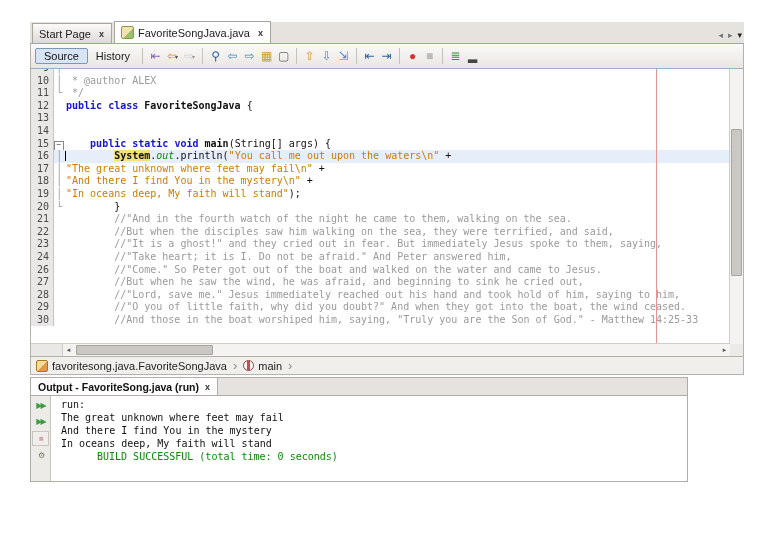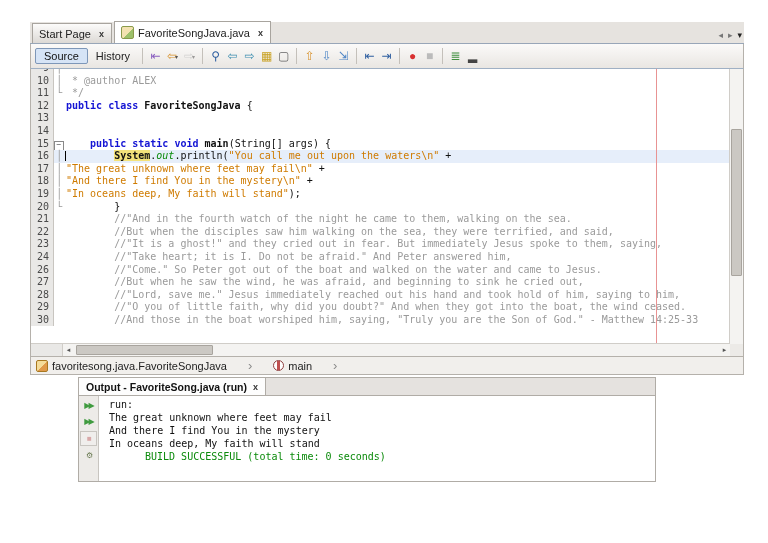--- a/index.html
+++ b/index.html
@@ -63,31 +63,31 @@
     background:#f4f3f1;border-top:1px solid #d0cdc8;}
   .hs-lead{width:31px;background:#e9e8e6;border-right:1px solid #d0cdc8;flex:none;}
   .hs-arrow{width:11px;flex:none;font-size:7px;color:#555;display:flex;align-items:center;justify-content:center;}
   .hs-track{flex:1;position:relative;}
   .hthumb{position:absolute;left:2px;top:1px;bottom:1px;width:135px;background:#cbc8c3;
     border:1px solid #a8a49e;border-radius:1px;}
   .scroll-corner{position:absolute;right:0;bottom:0;width:13px;height:12px;background:#eceae7;z-index:5;}
 
   
   .breadcrumb{height:17px;background:#f1efec;border:1px solid #b5b1ab;border-top:none;
-    display:flex;align-items:center;font-size:11px;color:#222;padding-left:5px;gap:18px;}
+    display:flex;align-items:center;font-size:11px;color:#222;padding-left:5px;gap:3px;}
   .bc-seg{display:flex;align-items:center;gap:4px;}
   .bc-icon{display:inline-block;flex:none;}
   .class-icon{width:10px;height:10px;border-radius:2px;border:1px solid #a87820;
     background:linear-gradient(135deg,#f4dc9a 50%,#e09a4a 50%);}
   .method-icon{width:9px;height:9px;border-radius:50%;border:1px solid #904040;
     background:linear-gradient(90deg,#fff 38%,#c05050 38%,#c05050 62%,#fff 62%);}
   .bc-chev{color:#8a8a8a;font-size:13px;margin:0 3px;}
 
   
-  .output{position:absolute;left:30px;top:377px;width:578px;margin-left:48px;}
+  .output{position:absolute;left:30px;top:377px;width:658px;}
   .out-tabrow{height:17px;background:#e5e2df;border:1px solid #b0aca6;border-bottom:none;
     display:flex;align-items:stretch;}
   .out-tab{background:#fdfdfd;border-right:1px solid #b0aca6;padding:1px 7px;font-size:10.5px;
     font-weight:bold;color:#111;display:flex;align-items:center;gap:6px;}
   .out-close{font-size:9px;font-weight:bold;color:#333;}
   .out-body{border:1px solid #b0aca6;height:85px;background:#fff;display:flex;}
   .out-toolbar{width:19px;background:#edebe8;border-right:1px solid #c8c5c0;display:flex;
     flex-direction:column;align-items:center;gap:3px;padding-top:3px;flex:none;}
   .out-icon{width:15px;height:13px;display:flex;align-items:center;justify-content:center;
     font-size:8px;letter-spacing:-2px;}

